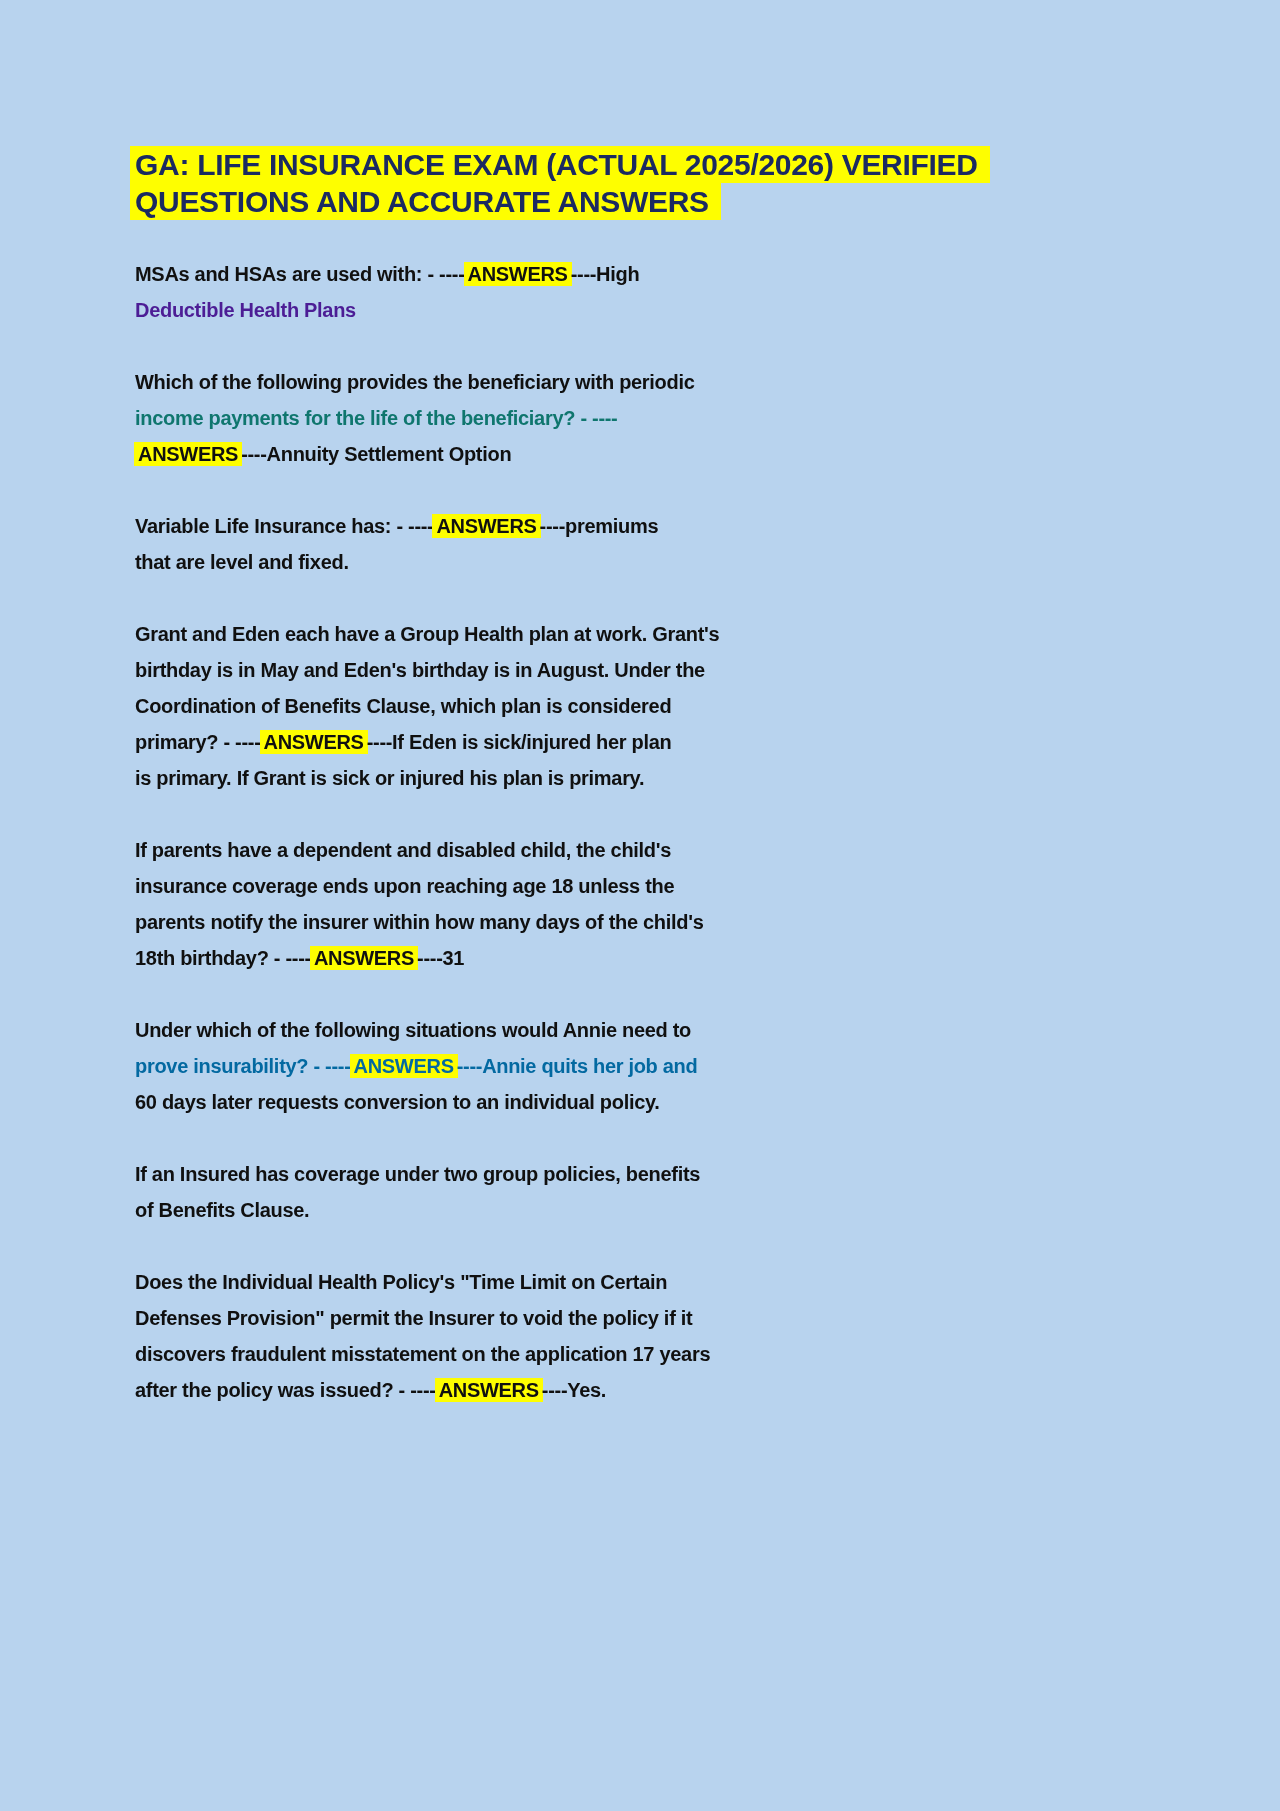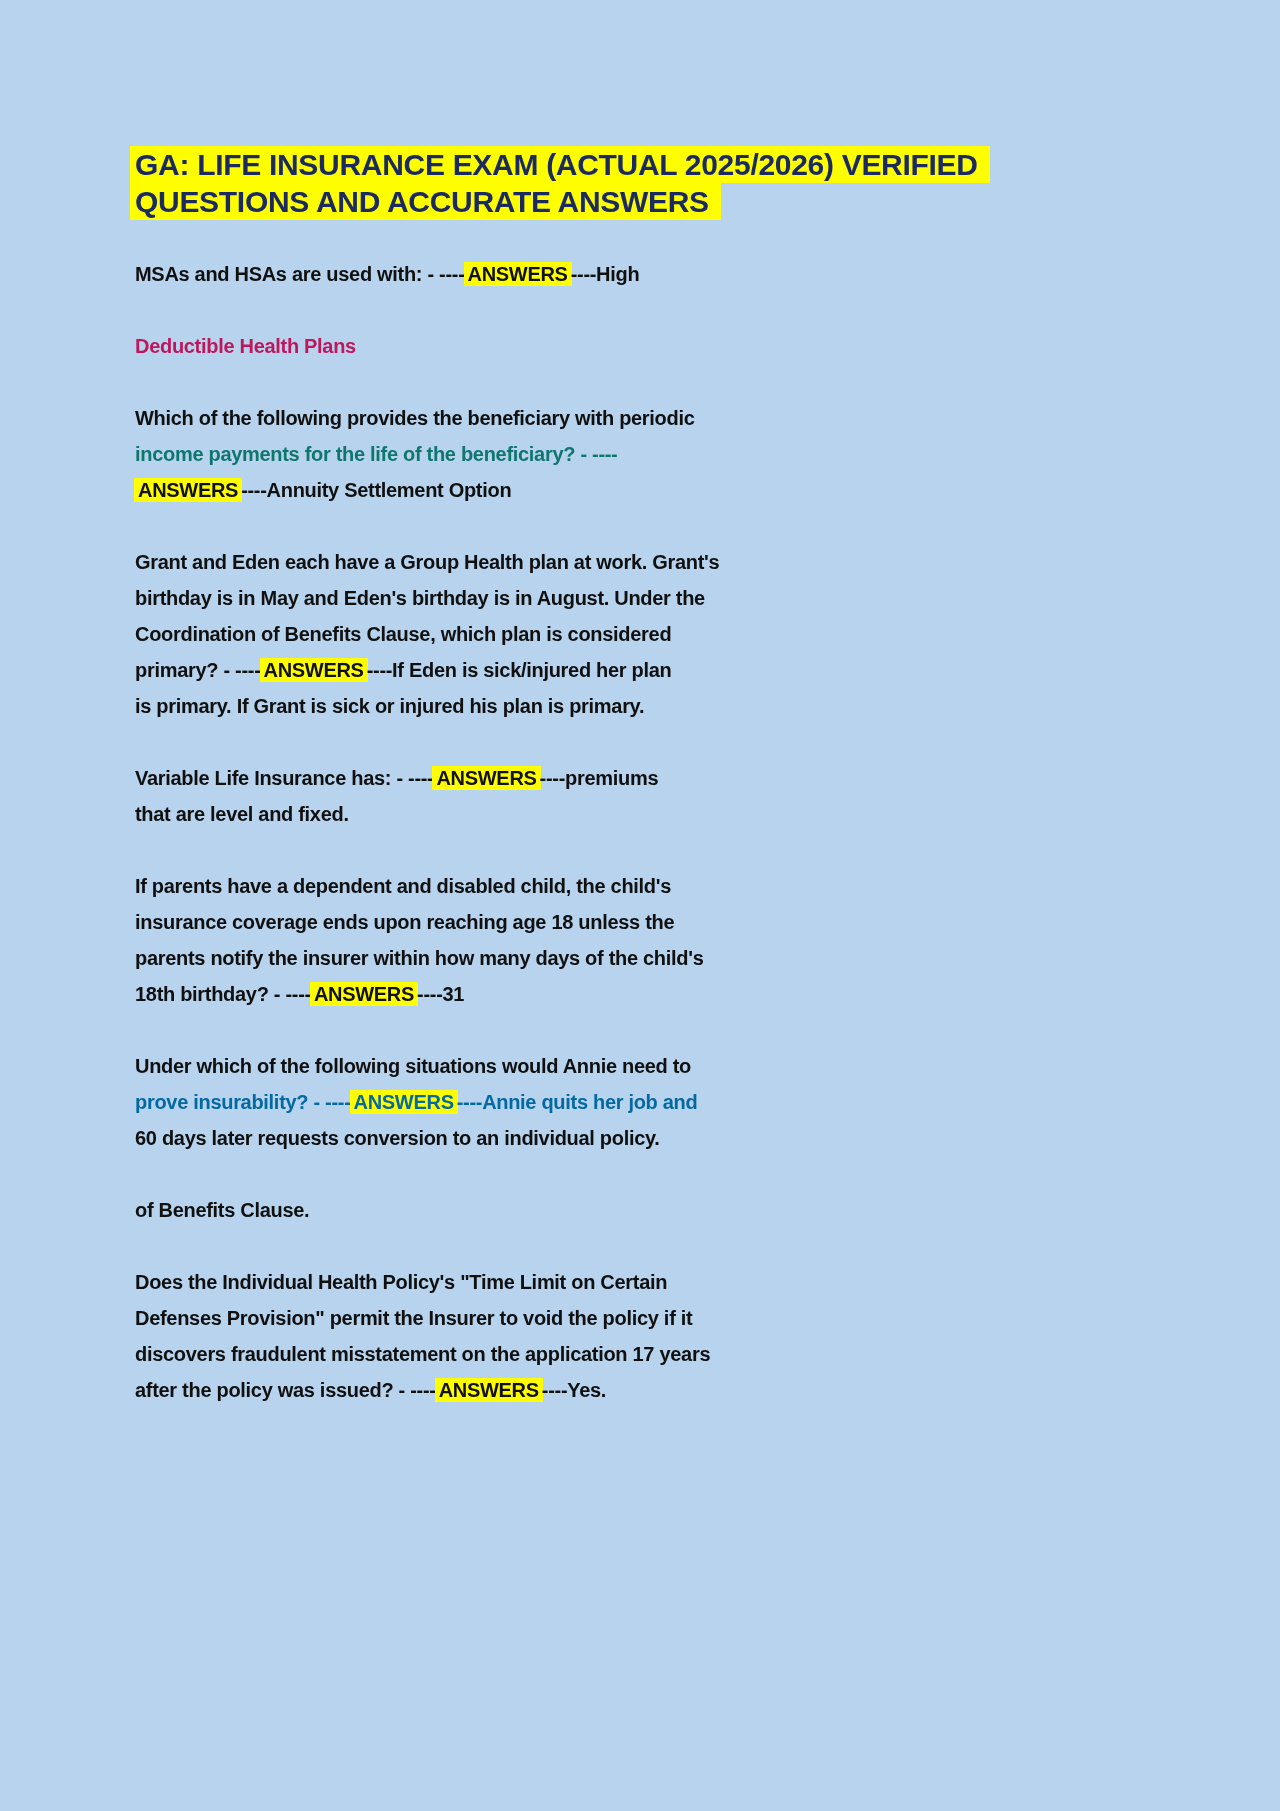--- a/index.html
+++ b/index.html
@@ -46,50 +46,51 @@
 <body style="background: rgb(184, 211, 238);">
 
 <div class="page" style="background: rgb(184, 211, 238);">
   <div class="doc-title">
       <div class="title-line-wrap"><span class="title-line" style="background: rgb(254, 254, 0); color: rgb(27, 42, 97);">GA: LIFE INSURANCE EXAM (ACTUAL 2025/2026) VERIFIED</span></div>
       <div class="title-line-wrap"><span class="title-line" style="background: rgb(254, 254, 0); color: rgb(27, 42, 97);">QUESTIONS AND ACCURATE ANSWERS</span></div>
     </div>
   <div class="doc-body">
       <div class="para">
         <div class="line" style="color: rgb(16, 16, 16);"><span class="run">MSAs and HSAs are used with: - ----</span><span class="hl" style="background: rgb(254, 254, 0);">ANSWERS</span><span class="run">----High</span></div>
-        <div class="line" style="color: #be185d; margin-top: 36px;"><span class="run">Deductible Health Plans</span></div>
+        <div class="line" style="color: #4c1d95;"><span class="run">Deductible Health Plans</span></div>
       </div>
       <div class="para">
         <div class="line" style="color: rgb(16, 16, 16);"><span class="run">Which of the following provides the beneficiary with periodic</span></div>
         <div class="line" style="color: #0f766e;"><span class="run">income payments for the life of the beneficiary? - ----</span></div>
         <div class="line" style="color: rgb(16, 16, 16);"><span class="hl" style="background: rgb(254, 254, 0);">ANSWERS</span><span class="run">----Annuity Settlement Option</span></div>
       </div>
       <div class="para">
+        <div class="line" style="color: rgb(16, 16, 16);"><span class="run">Variable Life Insurance has: - ----</span><span class="hl" style="background: rgb(254, 254, 0);">ANSWERS</span><span class="run">----premiums</span></div>
+        <div class="line" style="color: rgb(16, 16, 16);"><span class="run">that are level and fixed.</span></div>
+      </div>
+      <div class="para">
         <div class="line" style="color: rgb(16, 16, 16);"><span class="run">Grant and Eden each have a Group Health plan at work. Grant's</span></div>
         <div class="line" style="color: rgb(16, 16, 16);"><span class="run">birthday is in May and Eden's birthday is in August. Under the</span></div>
         <div class="line" style="color: rgb(16, 16, 16);"><span class="run">Coordination of Benefits Clause, which plan is considered</span></div>
         <div class="line" style="color: rgb(16, 16, 16);"><span class="run">primary? - ----</span><span class="hl" style="background: rgb(254, 254, 0);">ANSWERS</span><span class="run">----If Eden is sick/injured her plan</span></div>
         <div class="line" style="color: rgb(16, 16, 16);"><span class="run">is primary. If Grant is sick or injured his plan is primary.</span></div>
-      </div>
-      <div class="para">
-        <div class="line" style="color: rgb(16, 16, 16);"><span class="run">Variable Life Insurance has: - ----</span><span class="hl" style="background: rgb(254, 254, 0);">ANSWERS</span><span class="run">----premiums</span></div>
-        <div class="line" style="color: rgb(16, 16, 16);"><span class="run">that are level and fixed.</span></div>
       </div>
       <div class="para">
         <div class="line" style="color: rgb(16, 16, 16);"><span class="run">If parents have a dependent and disabled child, the child's</span></div>
         <div class="line" style="color: rgb(16, 16, 16);"><span class="run">insurance coverage ends upon reaching age 18 unless the</span></div>
         <div class="line" style="color: rgb(16, 16, 16);"><span class="run">parents notify the insurer within how many days of the child's</span></div>
         <div class="line" style="color: rgb(16, 16, 16);"><span class="run">18th birthday? - ----</span><span class="hl" style="background: rgb(254, 254, 0);">ANSWERS</span><span class="run">----31</span></div>
       </div>
       <div class="para">
         <div class="line" style="color: rgb(16, 16, 16);"><span class="run">Under which of the following situations would Annie need to</span></div>
         <div class="line" style="color: #0369a1;"><span class="run">prove insurability? - ----</span><span class="hl" style="background: rgb(254, 254, 0);">ANSWERS</span><span class="run">----Annie quits her job and</span></div>
         <div class="line" style="color: rgb(16, 16, 16);"><span class="run">60 days later requests conversion to an individual policy.</span></div>
       </div>
       <div class="para">
+        <div class="line" style="color: rgb(16, 16, 16);"><span class="run">If an Insured has coverage under two group policies, benefits</span></div>
         <div class="line" style="color: rgb(16, 16, 16);"><span class="run">of Benefits Clause.</span></div>
       </div>
       <div class="para">
         <div class="line" style="color: rgb(16, 16, 16);"><span class="run">Does the Individual Health Policy's "Time Limit on Certain</span></div>
         <div class="line" style="color: rgb(16, 16, 16);"><span class="run">Defenses Provision" permit the Insurer to void the policy if it</span></div>
         <div class="line" style="color: rgb(16, 16, 16);"><span class="run">discovers fraudulent misstatement on the application 17 years</span></div>
         <div class="line" style="color: rgb(16, 16, 16);"><span class="run">after the policy was issued? - ----</span><span class="hl" style="background: rgb(254, 254, 0);">ANSWERS</span><span class="run">----Yes.</span></div>
       </div>
     </div>
 </div>

